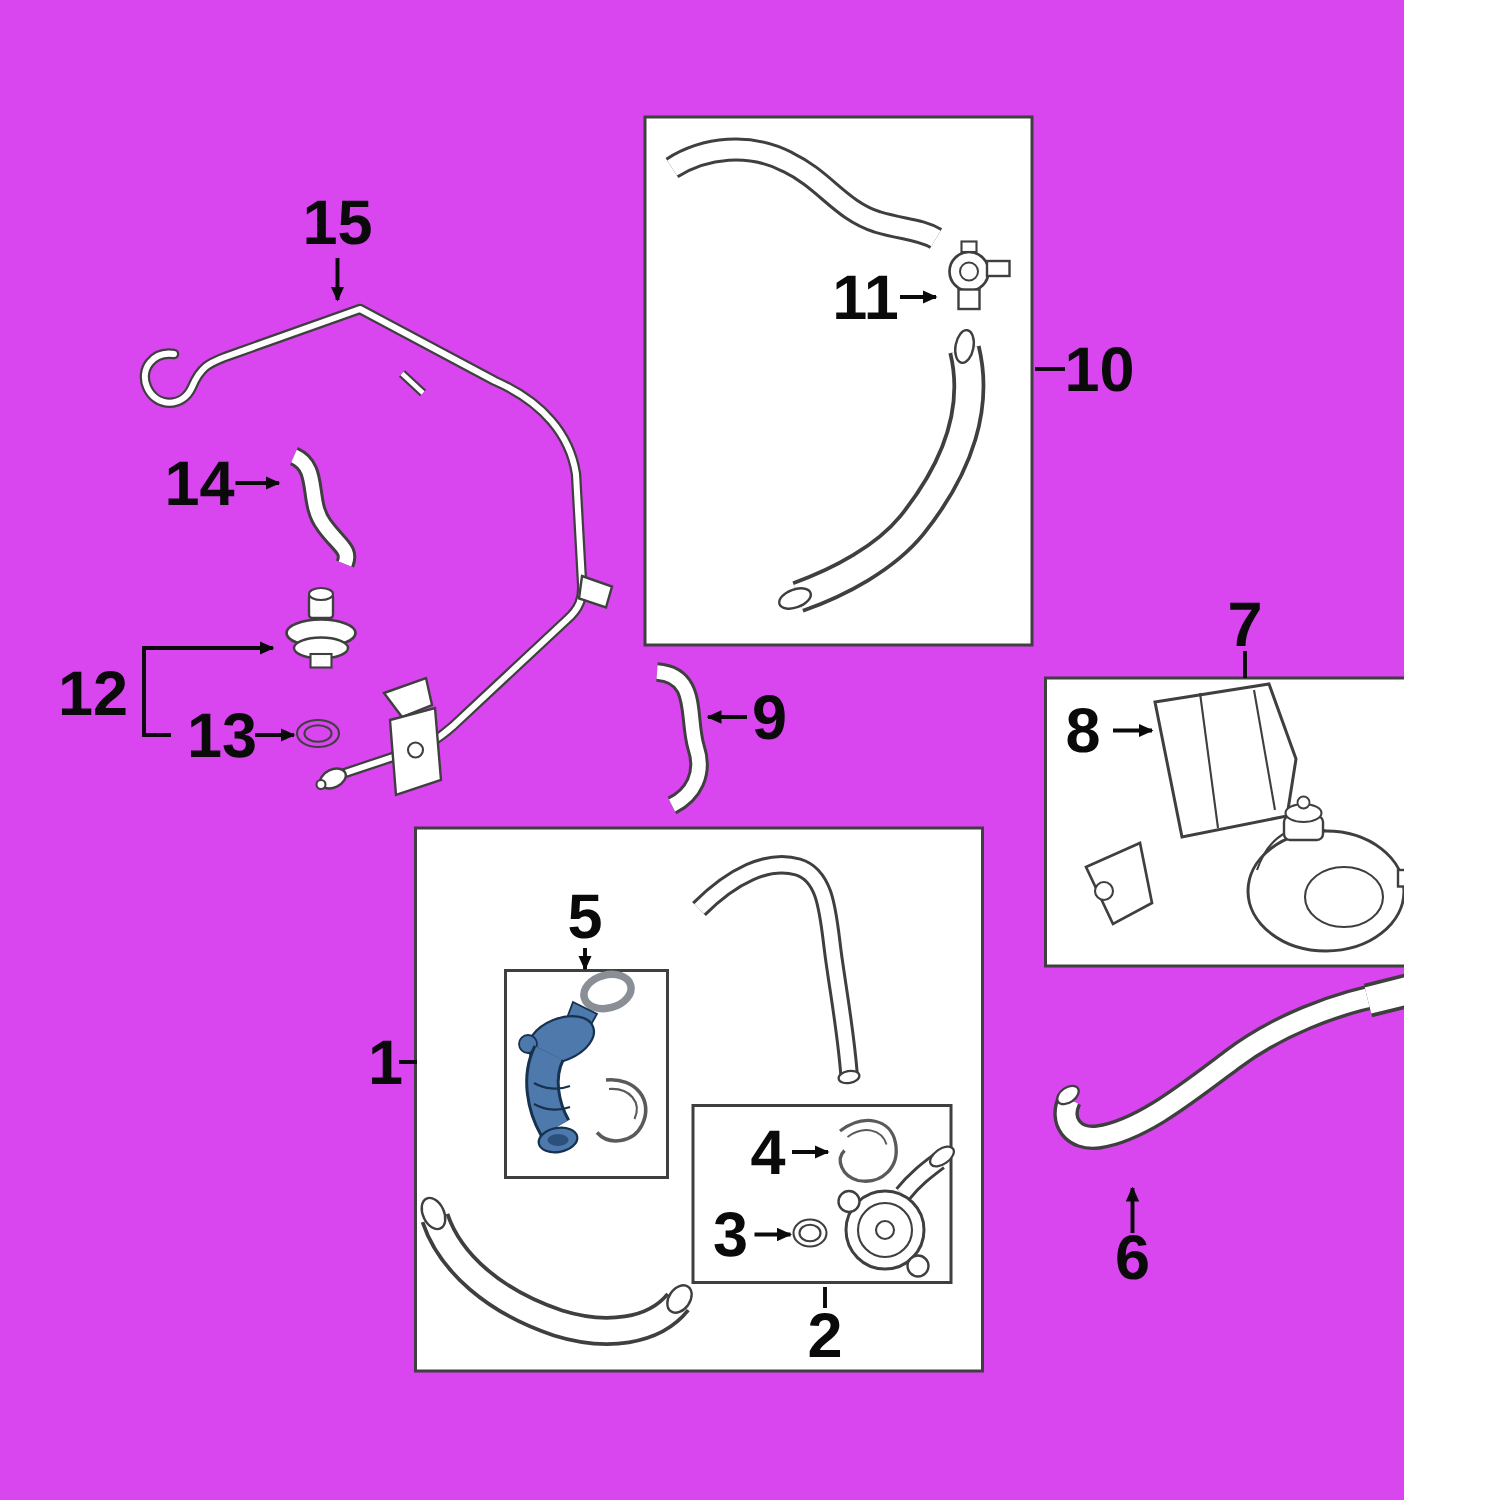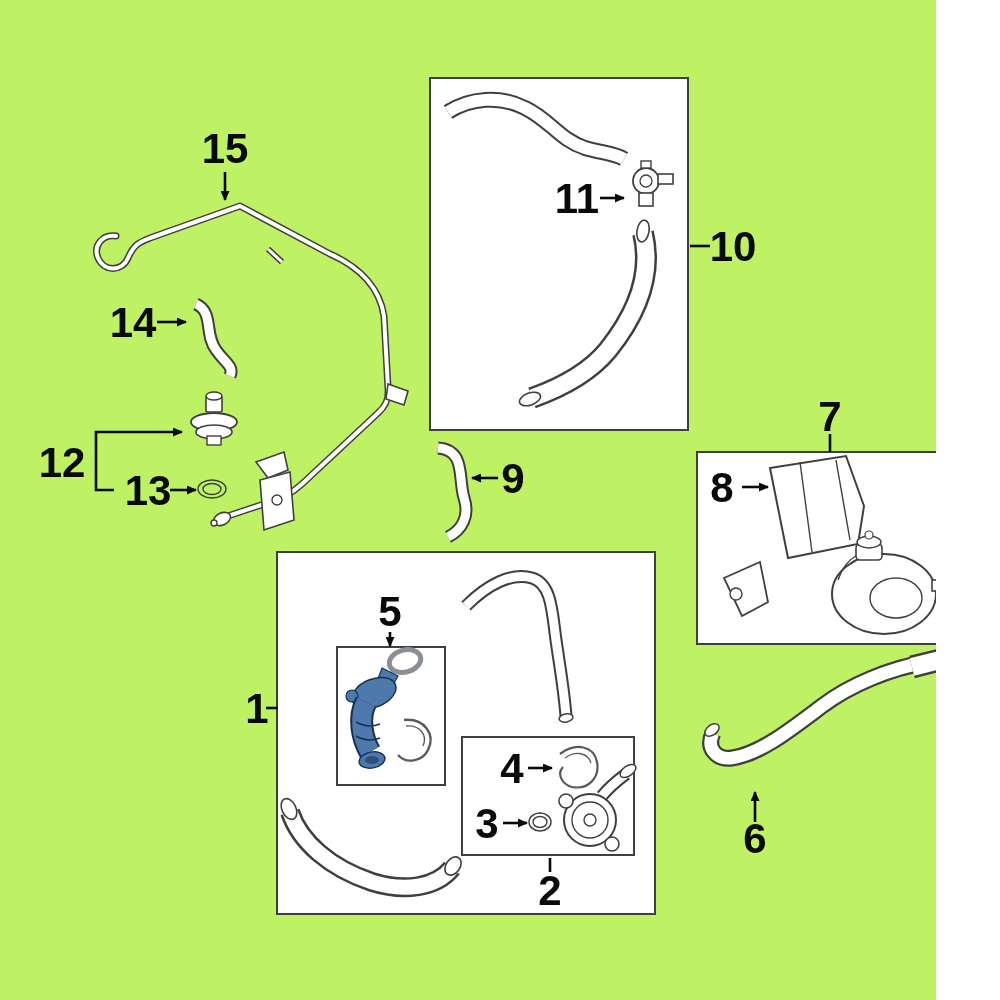--- a/index.html
+++ b/index.html
@@ -1,16 +1,16 @@
 <!DOCTYPE html>
 <html><head>
 <meta charset="utf-8">
 <style>
   html,body{margin:0;padding:0;background:#ffffff}
-  .stage{position:relative;width:936px;height:1000px;background:#bef264;font-family:"Liberation Sans",sans-serif;overflow:hidden}
+  .stage{position:relative;width:936px;height:1000px;background:#d946ef;font-family:"Liberation Sans",sans-serif;overflow:hidden}
   svg{display:block}
   .ln{stroke:#3f3f3f;fill:none;stroke-linejoin:round}
   .wt{stroke:#ffffff;fill:none;stroke-linejoin:round}
   .fw{fill:#ffffff;stroke:#3f3f3f}
   .thin{stroke:#3f3f3f;fill:none;stroke-width:1.4}
   .box{fill:#ffffff;stroke:#3f3f3f;stroke-width:2}
   .callout{font:700 42px "Liberation Sans",sans-serif;fill:#0a0a0a}
   .arrow{stroke:#0a0a0a;stroke-width:2.6;fill:none;marker-end:url(#ah)}
   .tick{stroke:#0a0a0a;stroke-width:2.6;fill:none}
   .hlf{fill:#4d79ad}

